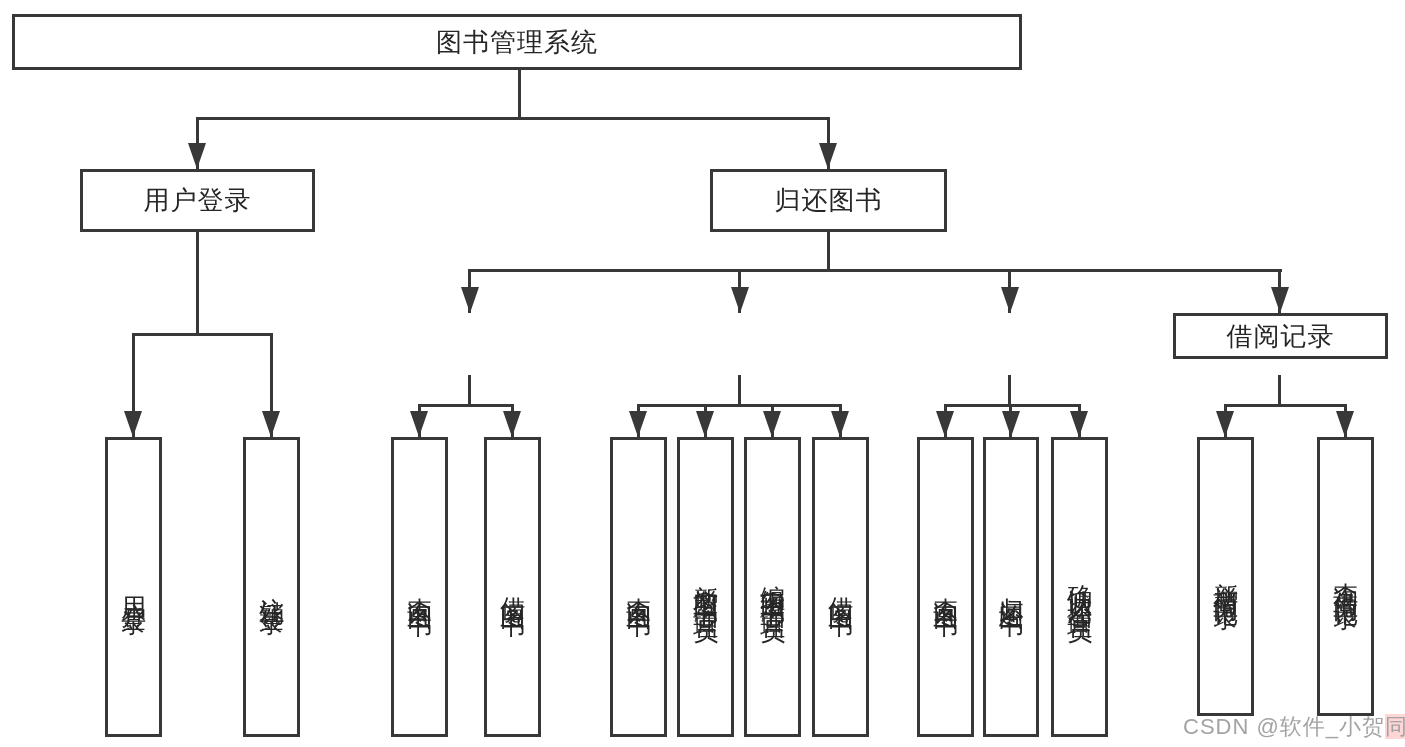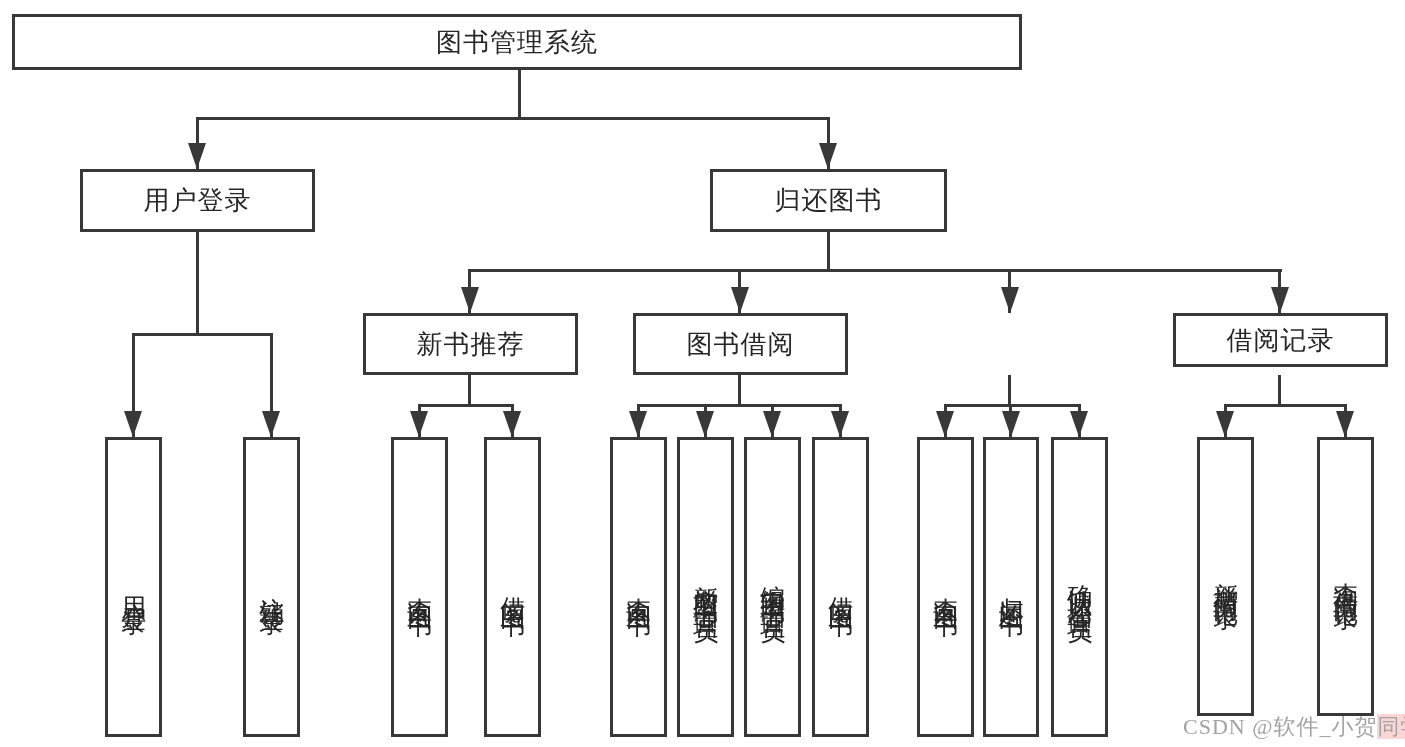--- a/index.html
+++ b/index.html
@@ -2,21 +2,21 @@
 <html><head>
 <meta charset="utf-8">
 <style>
   * { box-sizing: border-box; }
   html, body { margin: 0; padding: 0; background: #ffffff; }
   .canvas {
     position: relative;
     width: 1405px;
     height: 747px;
     background: #ffffff;
-    font-family: Liberation Serif, serif;
+    font-family: Liberation Sans, sans-serif;
     overflow: hidden;
   }
   .box {
     position: absolute;
     border: 3px solid #383838;
     background: #ffffff;
     display: flex;
     align-items: center;
     justify-content: center;
     color: #262626;
@@ -127,30 +127,24 @@
   </div>
 
   <div class="box" style="left:80px;top:169px;width:235px;height:63px">
     <span class="hlabel">用户登录</span>
   </div>
 
   <div class="box" style="left:710px;top:169px;width:237px;height:63px">
     <span class="hlabel">归还图书</span>
   </div>
 
-  <div class="box" style="left:363px;top:313px;width:215px;height:62px">
-    <span class="hlabel">新书推荐</span>
-  </div>
-
-  <div class="box" style="left:633px;top:313px;width:215px;height:62px">
-    <span class="hlabel">图书借阅</span>
-  </div>
 
 
-  <div class="box" style="left:1173px;top:313px;width:215px;height:54px">
+
+  <div class="box" style="left:1173px;top:313px;width:215px;height:46px">
     <span class="hlabel">借阅记录</span>
   </div>
 
   <div class="box" style="left:105px;top:437px;width:57px;height:300px">
     <span class="vlabel">用户登录</span>
   </div>
   <div class="box" style="left:243px;top:437px;width:57px;height:300px">
     <span class="vlabel">注销登录</span>
   </div>
 

